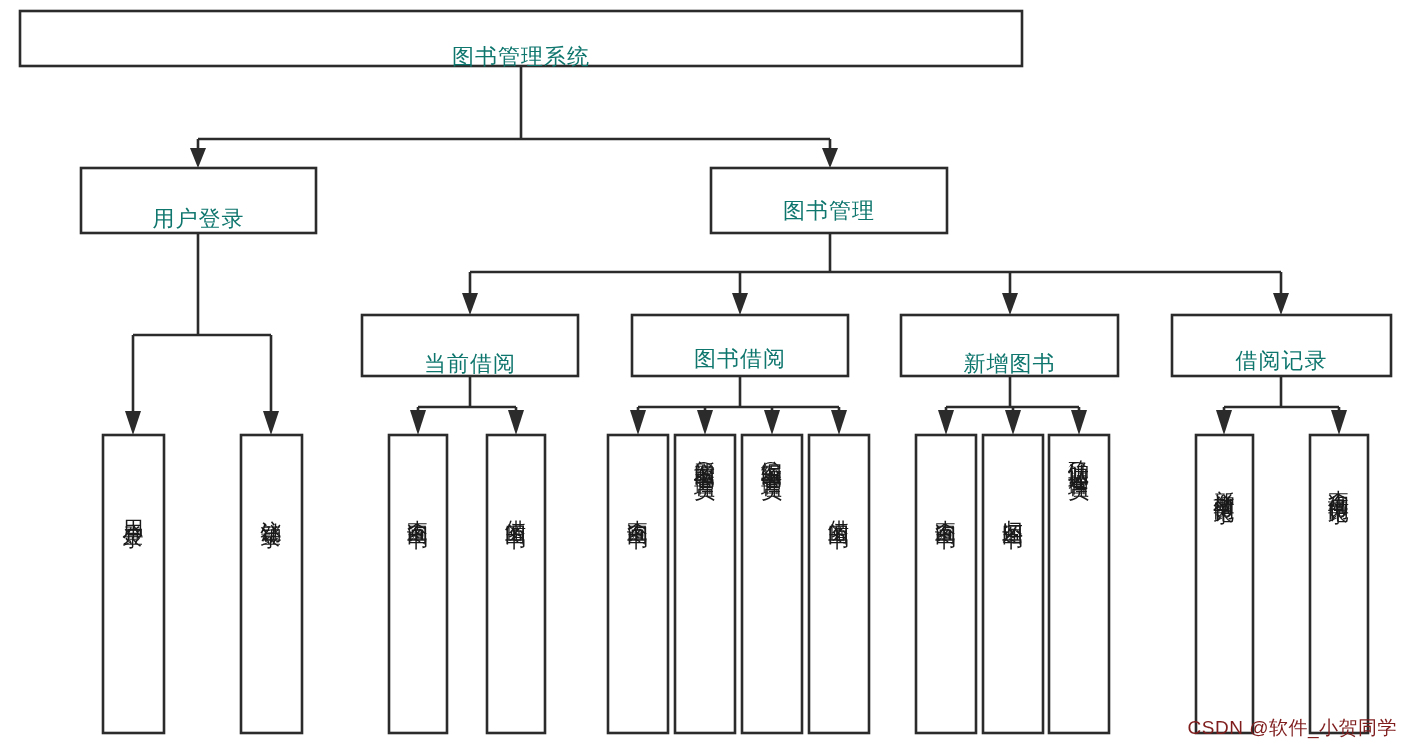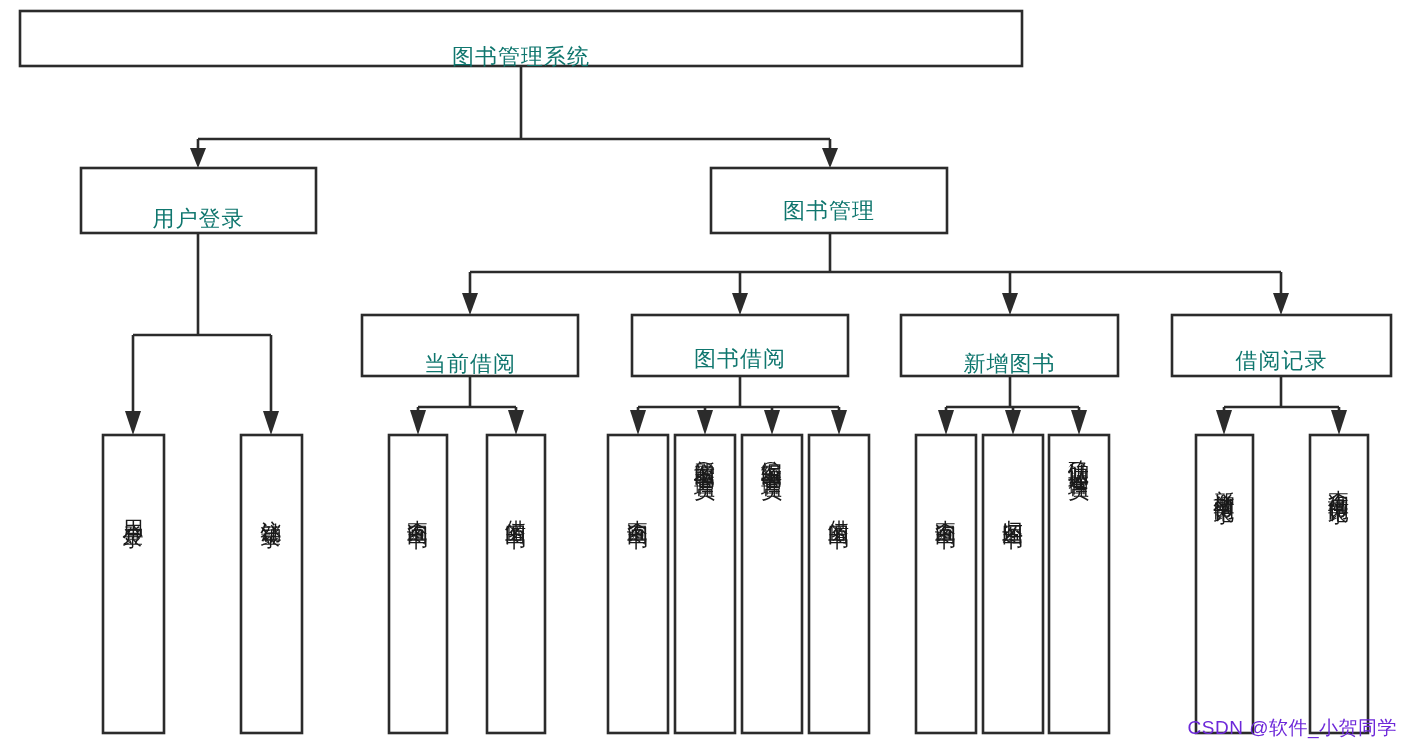--- a/index.html
+++ b/index.html
@@ -73,21 +73,21 @@
     letter-spacing: 1px;
     white-space: nowrap;
     margin-top: 36px;
   }
   #watermark {
     position: absolute;
     right: 8px;
     bottom: 6px;
     font-family: "Liberation Sans", "DejaVu Sans", sans-serif;
     font-size: 19px;
-    color: #6d28d9;
+    color: #7f1d1d;
     letter-spacing: 0.5px;
     white-space: nowrap;
     pointer-events: none;
   }
 </style>
 </head>
 <body>
 
 <div id="diagram-root">
 

